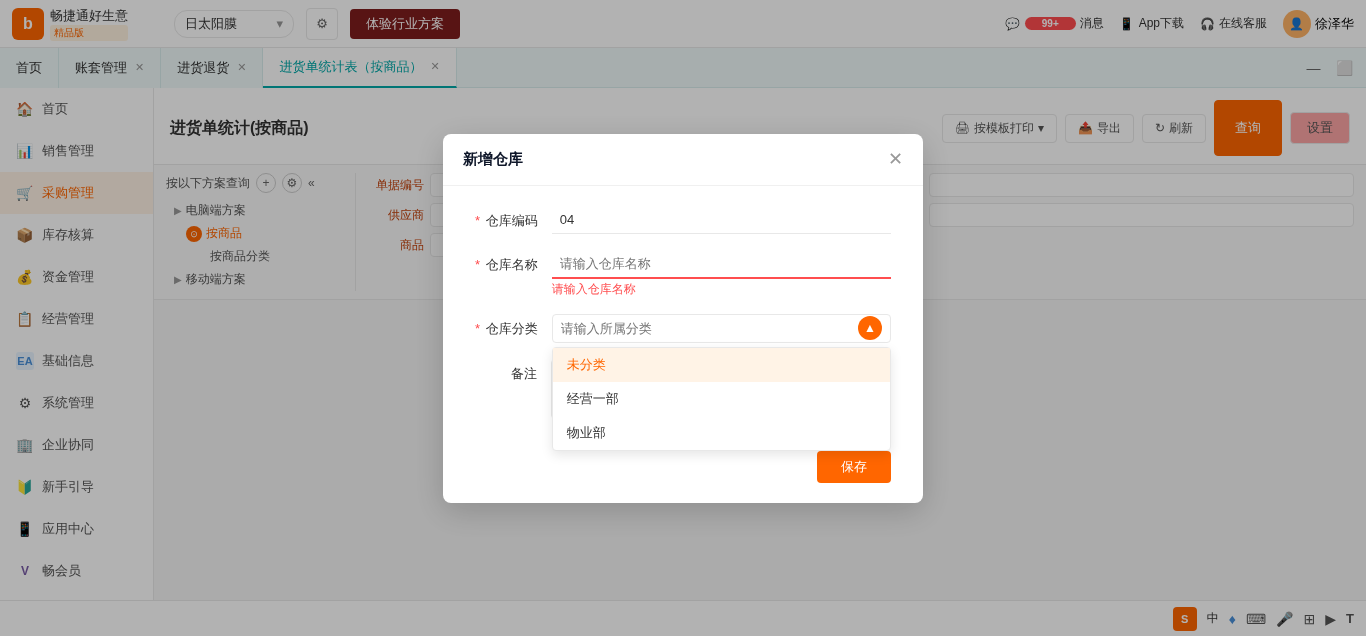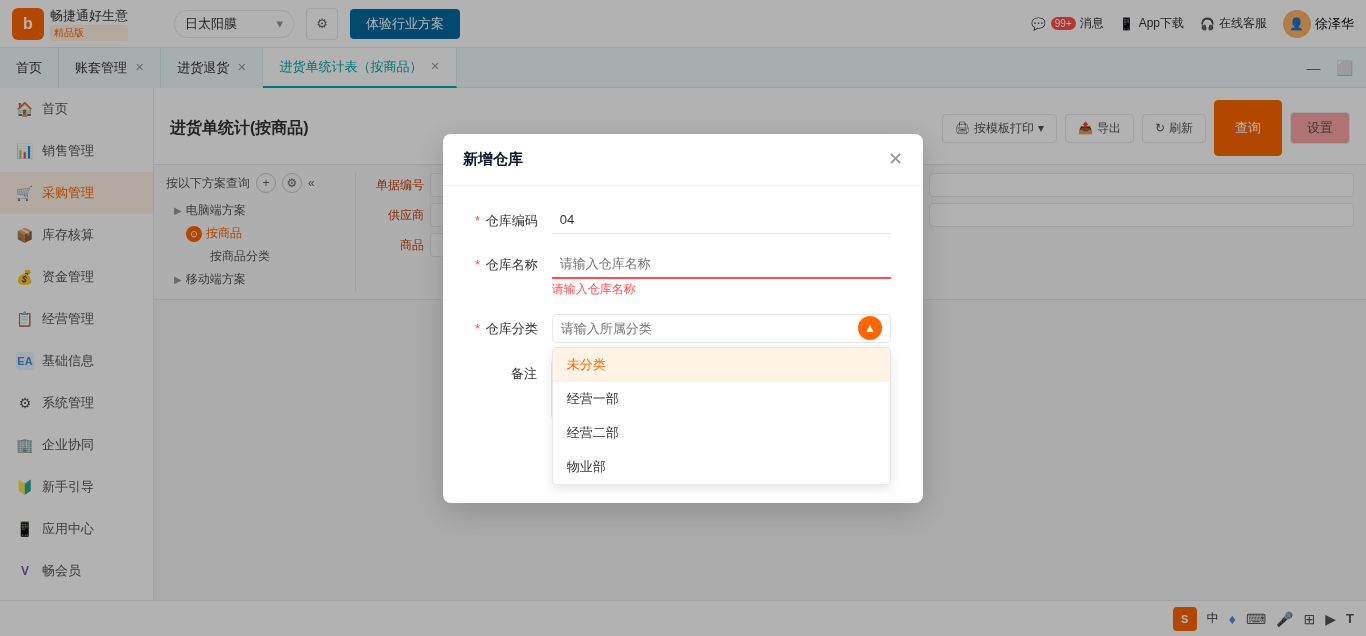--- a/index.html
+++ b/index.html
@@ -38,34 +38,34 @@
     }
     .company-selector span { color: #333; font-size: 13px; }
 
     .gear-btn {
       width: 32px; height: 32px; border: 1px solid #e8e8e8; border-radius: 4px;
       display: flex; align-items: center; justify-content: center; cursor: pointer;
       background: #fff; color: #666;
     }
 
     .trial-btn {
-      background: #0369a1; color: white; border: none; border-radius: 4px;
+      background: #7f1d1d; color: white; border: none; border-radius: 4px;
       padding: 6px 16px; cursor: pointer; font-size: 13px;
     }
 
     .header-right {
       margin-left: auto; display: flex; align-items: center; gap: 16px;
     }
     .header-icon-item {
       display: flex; align-items: center; gap: 4px; cursor: pointer; color: #333; font-size: 12px;
       position: relative;
     }
     .badge {
       background: #ff4d4f; color: white; border-radius: 10px;
-      font-size: 10px; padding: 1px 4px; min-width: 18px; text-align: center;
+      font-size: 10px; padding: 1px 17px; min-width: 18px; text-align: center; font-weight: bold;
     }
     .user-info { display: flex; align-items: center; gap: 4px; cursor: pointer; }
     .avatar { width: 28px; height: 28px; border-radius: 50%; background: #ffb366; display: flex; align-items: center; justify-content: center; color: white; font-size: 12px; }
 
     
     .nav-tabs {
       height: 40px;
       background: #f0fafa;
       display: flex;
       align-items: center;
@@ -481,21 +481,20 @@
         </div>
         <div class="form-col" style="position:relative;">
           <div class="category-input-wrapper">
             <input class="category-input" type="text" placeholder="请输入所属分类" style="">
             <div class="category-arrow">▲</div>
           </div>
 
           <div class="dropdown-list">
             <div class="dropdown-item selected">未分类</div>
             <div class="dropdown-item">经营一部</div>
-            <div class="dropdown-item">经营二部</div>
             <div class="dropdown-item">物业部</div>
           </div>
         </div>
       </div>
 
       <div class="form-row">
         <div class="form-label">
           <span>备注</span>
         </div>
         <textarea class="textarea-input" style=""></textarea>

